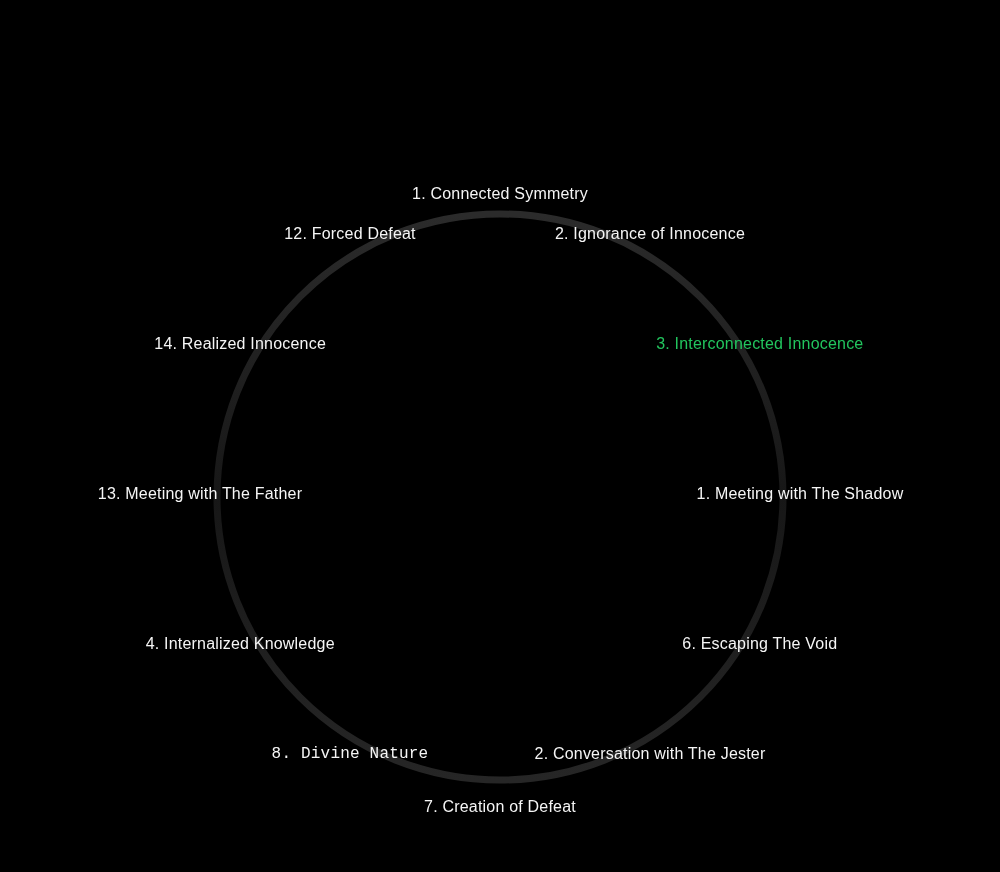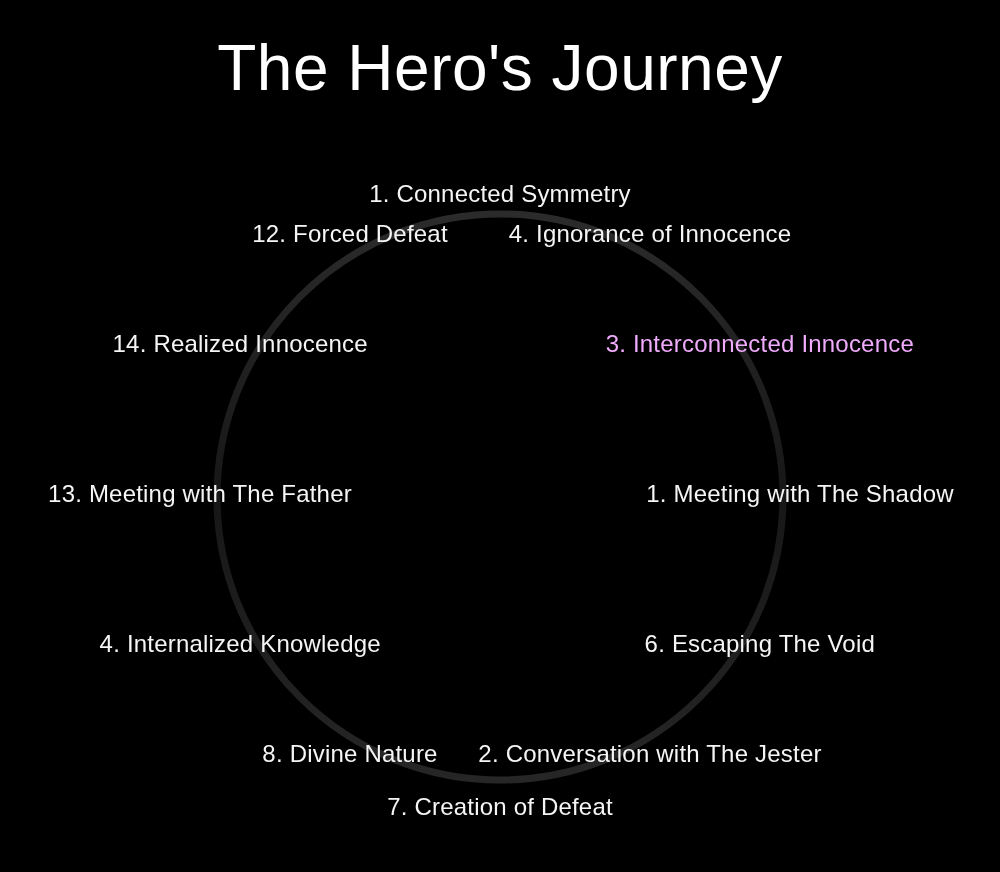--- a/index.html
+++ b/index.html
@@ -28,51 +28,50 @@
   }
   .ring-svg {
     position: absolute;
     top: 0;
     left: 0;
   }
   .stage {
     position: absolute;
     transform: translate(-50%, -50%);
     white-space: nowrap;
-    font-size: 24px;
+    font-size: 16px;
     font-weight: 400;
     letter-spacing: 0.2px;
   }
 </style>
 </head>
 <body style="background: rgb(0, 0, 0);">
 
 <div class="canvas">
 
-  <h1 class="title" style="color: rgb(255, 255, 255);">The Hero's Journey</h1>
 
   <svg class="ring-svg" width="1000" height="872" viewBox="0 0 1000 872" aria-hidden="true">
     <defs>
       <linearGradient id="ring-grad" x1="0" y1="0" x2="0" y2="1">
         <stop offset="0" stop-color="#2b2b2b"></stop>
         <stop offset="0.5" stop-color="#171717"></stop>
         <stop offset="1" stop-color="#262626"></stop>
       </linearGradient>
     </defs>
     <circle cx="500" cy="497" r="283" fill="none" stroke="url(#ring-grad)" stroke-width="7"></circle>
   </svg>
 
   <div id="stages">
       <div class="stage" style="left: 500px; top: 194px; color: rgb(245, 245, 245);">1. Connected Symmetry</div>
-      <div class="stage" style="left: 650px; top: 234.2px; color: rgb(245, 245, 245);">4. Ignorance of Innocence</div>
-      <div class="stage" style="left: 759.8px; top: 344px; color: #f0abfc;">3. Interconnected Innocence</div>
+      <div class="stage" style="left: 650px; top: 234.2px; color: rgb(245, 245, 245);">2. Ignorance of Innocence</div>
+      <div class="stage" style="left: 759.8px; top: 344px; color: #22c55e;">3. Interconnected Innocence</div>
       <div class="stage" style="left: 800px; top: 494px; color: rgb(245, 245, 245);">1. Meeting with The Shadow</div>
       <div class="stage" style="left: 759.8px; top: 644px; color: rgb(245, 245, 245);">6. Escaping The Void</div>
       <div class="stage" style="left: 650px; top: 753.8px; color: rgb(245, 245, 245);">2. Conversation with The Jester</div>
       <div class="stage" style="left: 500px; top: 794px; color: rgb(245, 245, 245); margin-top: 13px;">7. Creation of Defeat</div>
-      <div class="stage" style="left: 350px; top: 753.8px; color: rgb(245, 245, 245);">8. Divine Nature</div>
+      <div class="stage" style="left: 350px; top: 753.8px; color: rgb(245, 245, 245); font-family: Liberation Mono, monospace;">8. Divine Nature</div>
       <div class="stage" style="left: 240.2px; top: 644px; color: rgb(245, 245, 245);">4. Internalized Knowledge</div>
       <div class="stage" style="left: 200px; top: 494px; color: rgb(245, 245, 245);">13. Meeting with The Father</div>
       <div class="stage" style="left: 240.2px; top: 344px; color: rgb(245, 245, 245);">14. Realized Innocence</div>
       <div class="stage" style="left: 350px; top: 234.2px; color: rgb(245, 245, 245);">12. Forced Defeat</div>
     </div>
 
 </div>
 
 </body></html>

